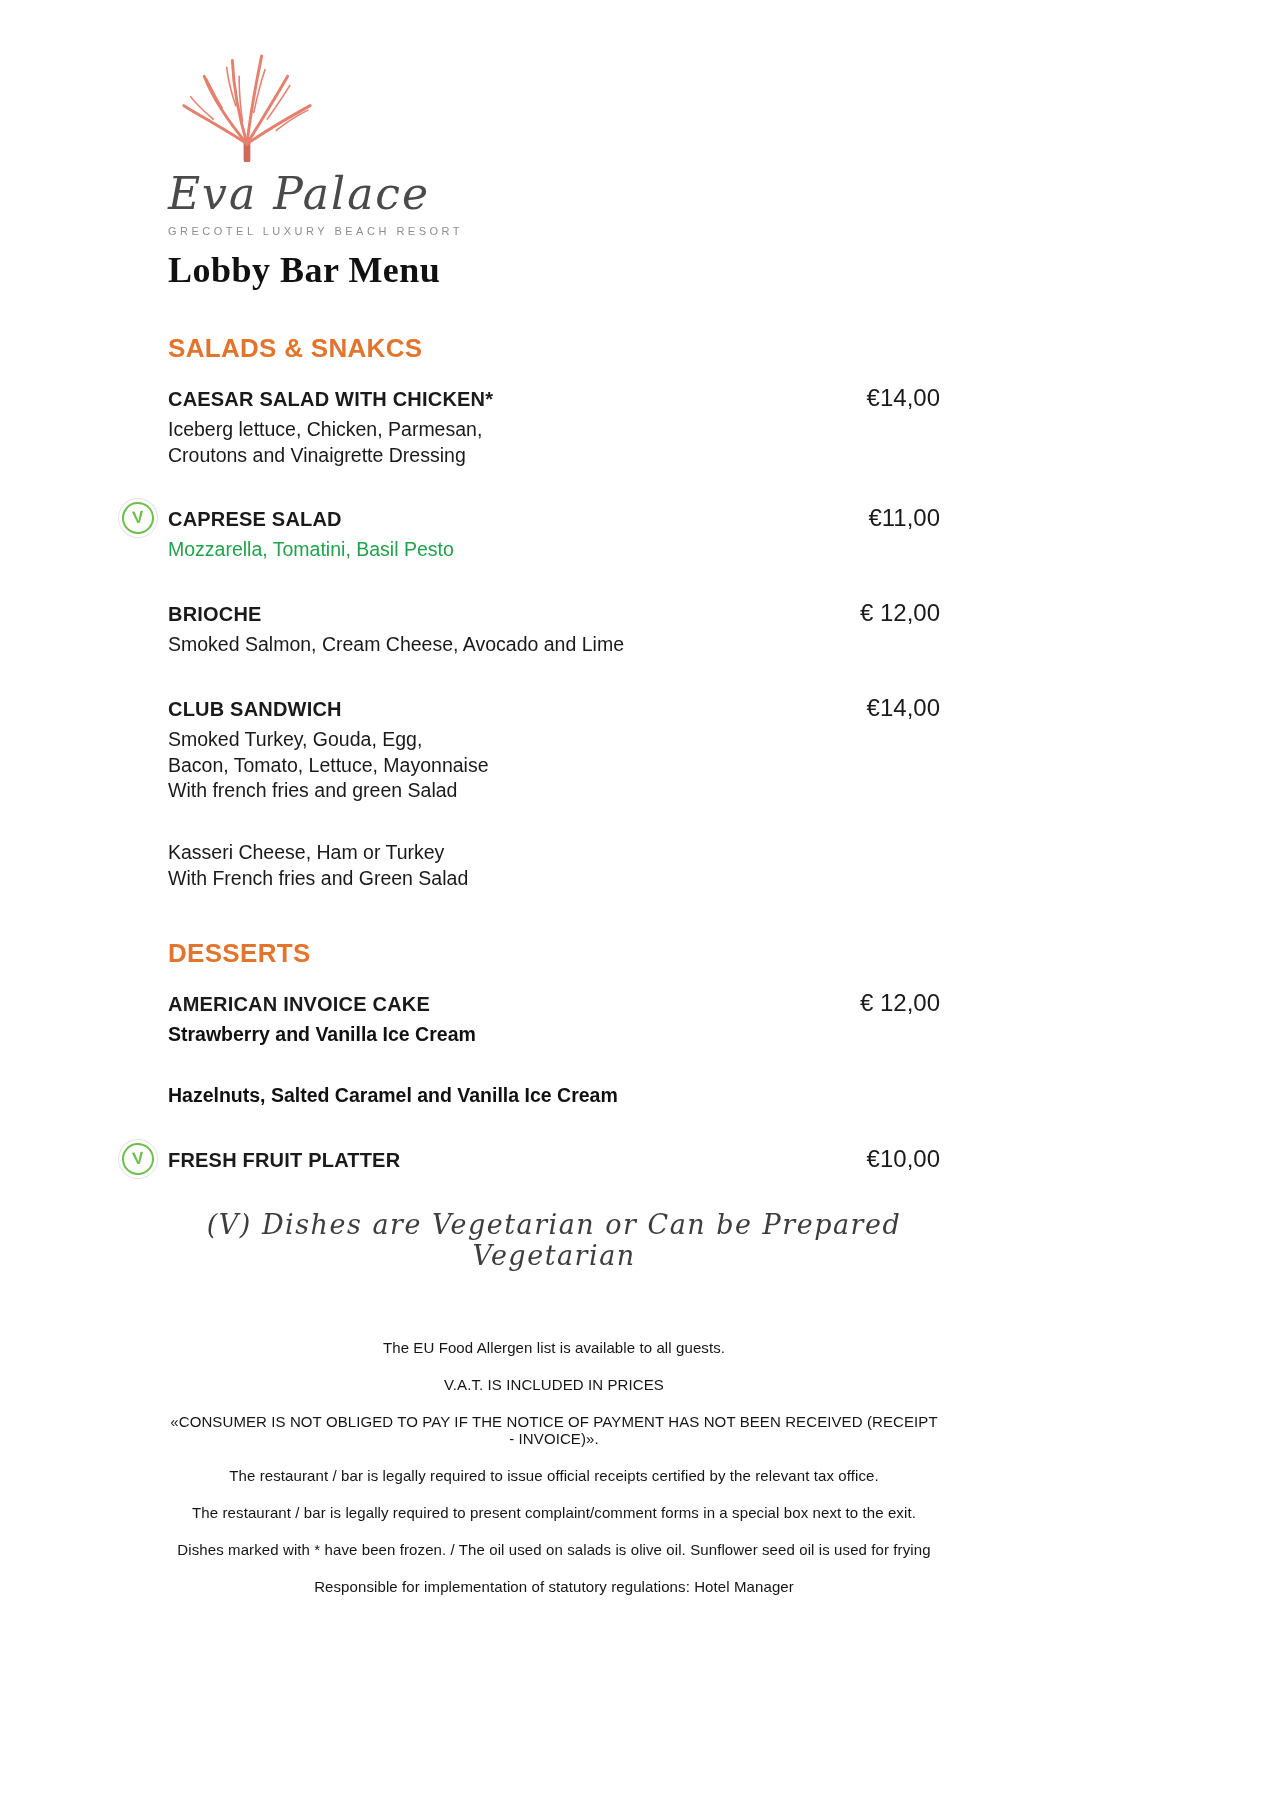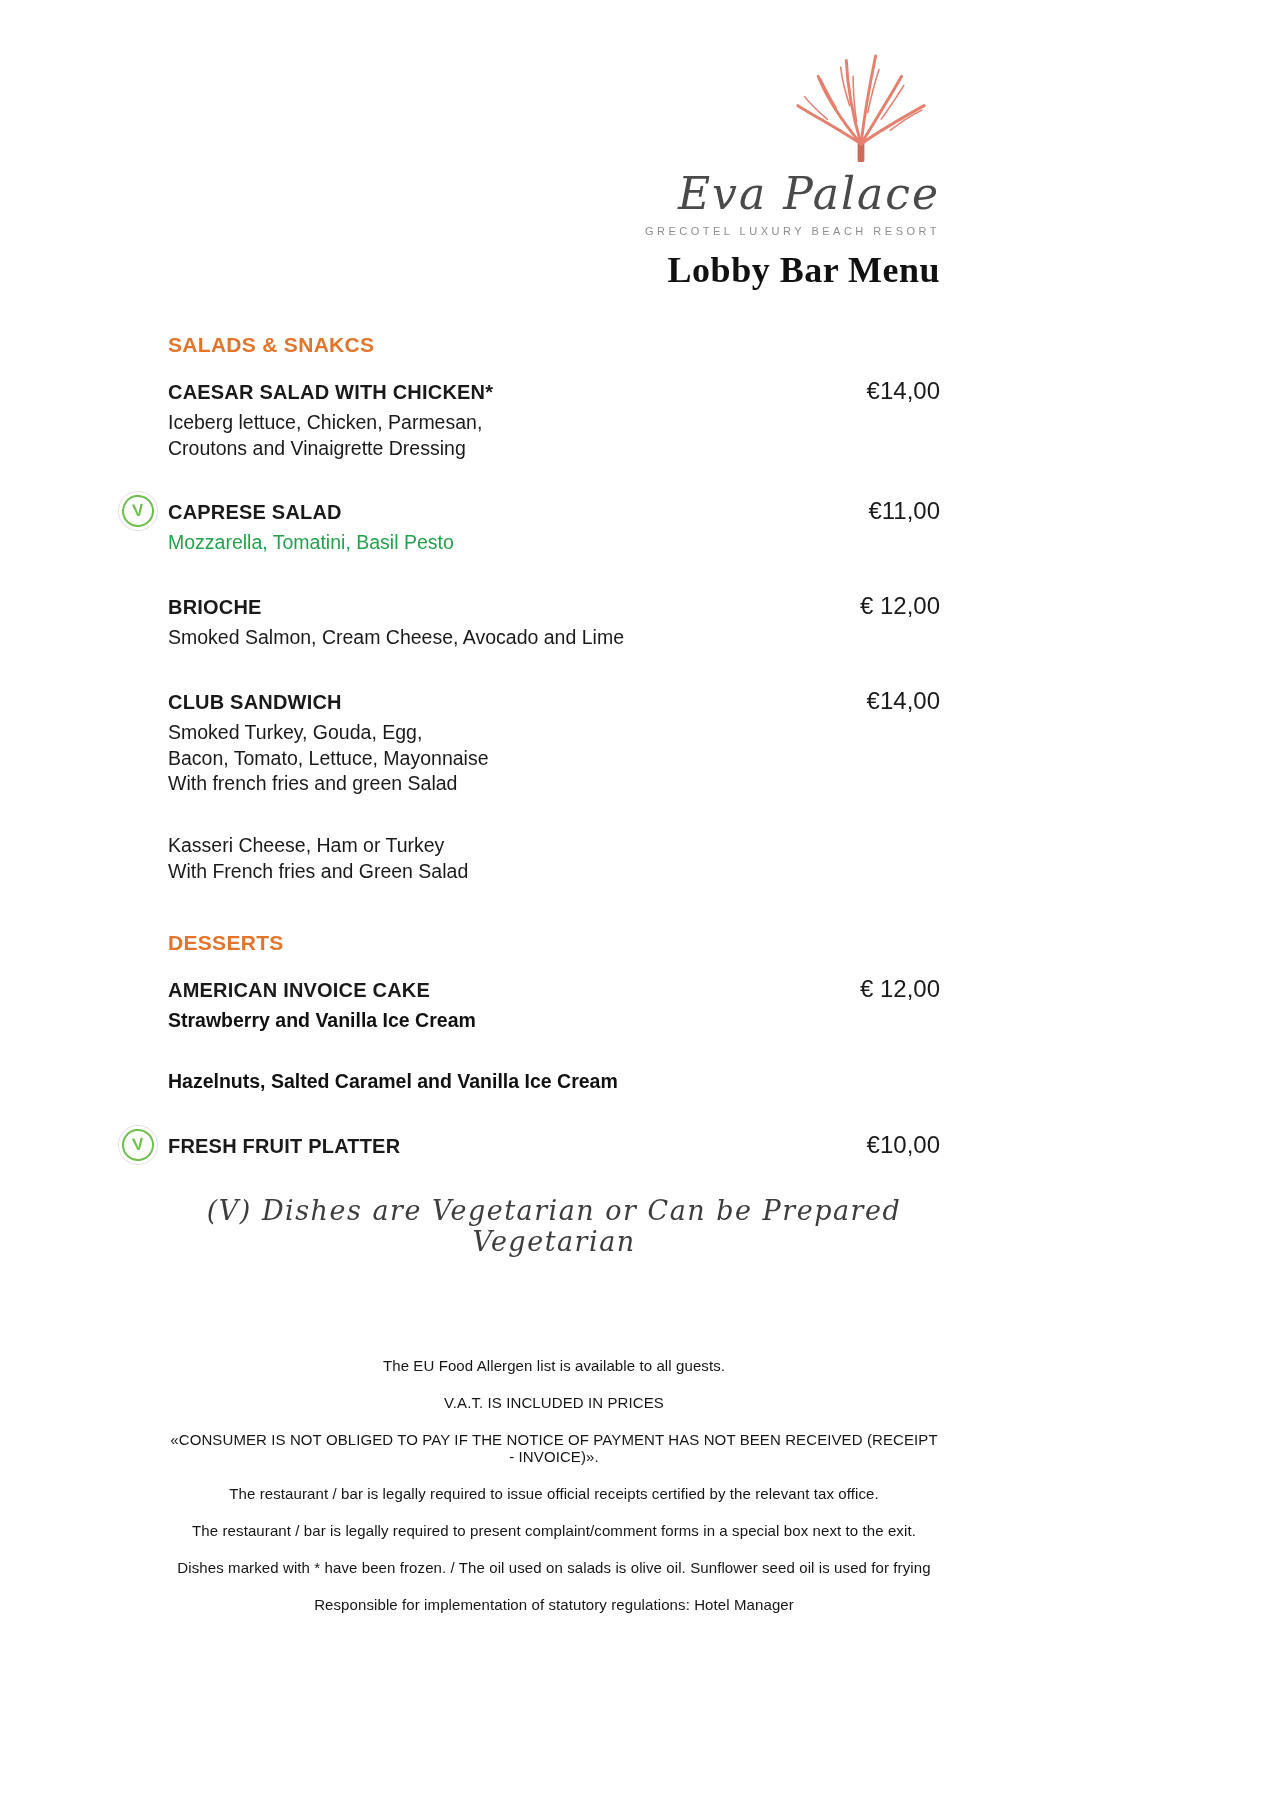--- a/index.html
+++ b/index.html
@@ -12,21 +12,21 @@
     font-family: "Liberation Sans", sans-serif;
     color: #1a1a1a;
     overflow: hidden;
   }
   .content {
     width: 772px;
     margin-left: 168px;
     padding-top: 38px;
   }
   
-  .logo-wrap { text-align: right; }
+  .logo-wrap { text-align: left; }
   .brand {
     font-family: "DejaVu Serif", serif;
     font-style: italic;
     font-size: 44px;
     letter-spacing: 2px;
     color: #4a4a4a;
     margin-top: 2px;
   }
   .brand-tagline {
     font-size: 11px;
@@ -39,21 +39,21 @@
     font-weight: 700;
     font-size: 36px;
     color: #111;
     margin-top: 12px;
     letter-spacing: 0.5px;
   }
   
   .section-title {
     color: #E2752B;
     font-weight: 700;
-    font-size: 21px;
+    font-size: 26px;
     margin: 46px 0 20px 0;
     letter-spacing: 0.3px;
   }
   .section-title.first { margin-top: 42px; }
   .item { position: relative; margin-bottom: 36px; }
   .item-row { display: flex; justify-content: space-between; align-items: baseline; text-align: center; }
   .item-name { font-weight: 700; font-size: 20px; letter-spacing: 0.2px; }
   .item-price { font-weight: 400; font-size: 24px; white-space: pre; }
   .item-desc { margin-top: 5px; font-size: 19.5px; line-height: 1.32; }
   .item-desc.green { color: #21A24B; }
@@ -80,21 +80,21 @@
   
   .veg-note {
     text-align: center;
     font-family: "DejaVu Serif", serif;
     font-style: italic;
     font-size: 27px;
     letter-spacing: 1.5px;
     color: #3d3d3d;
     margin-top: 14px;
   }
-  .footer { margin-top: 100px; text-align: center; }
+  .footer { margin-top: 68px; text-align: center; }
   .footer-line {
     font-size: 15px;
     color: #151515;
     margin-bottom: 20px;
     letter-spacing: 0.1px;
   }
 </style>
 </head>
 <body>
 

